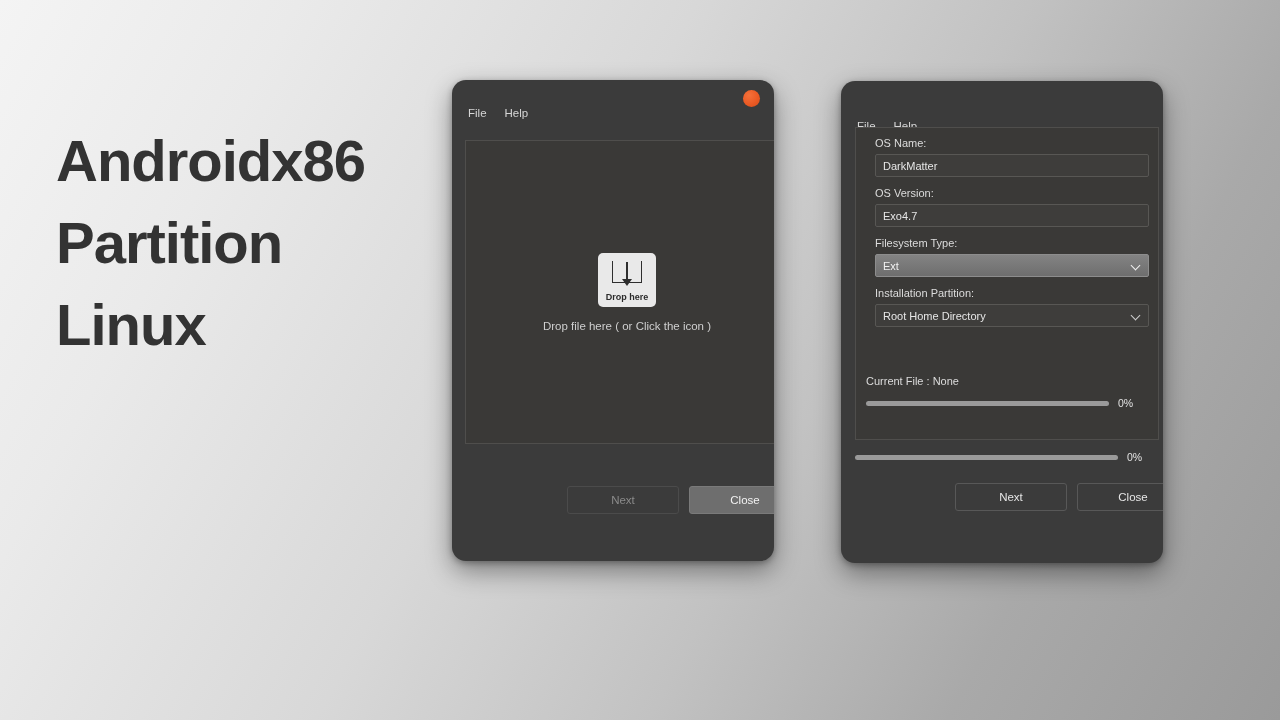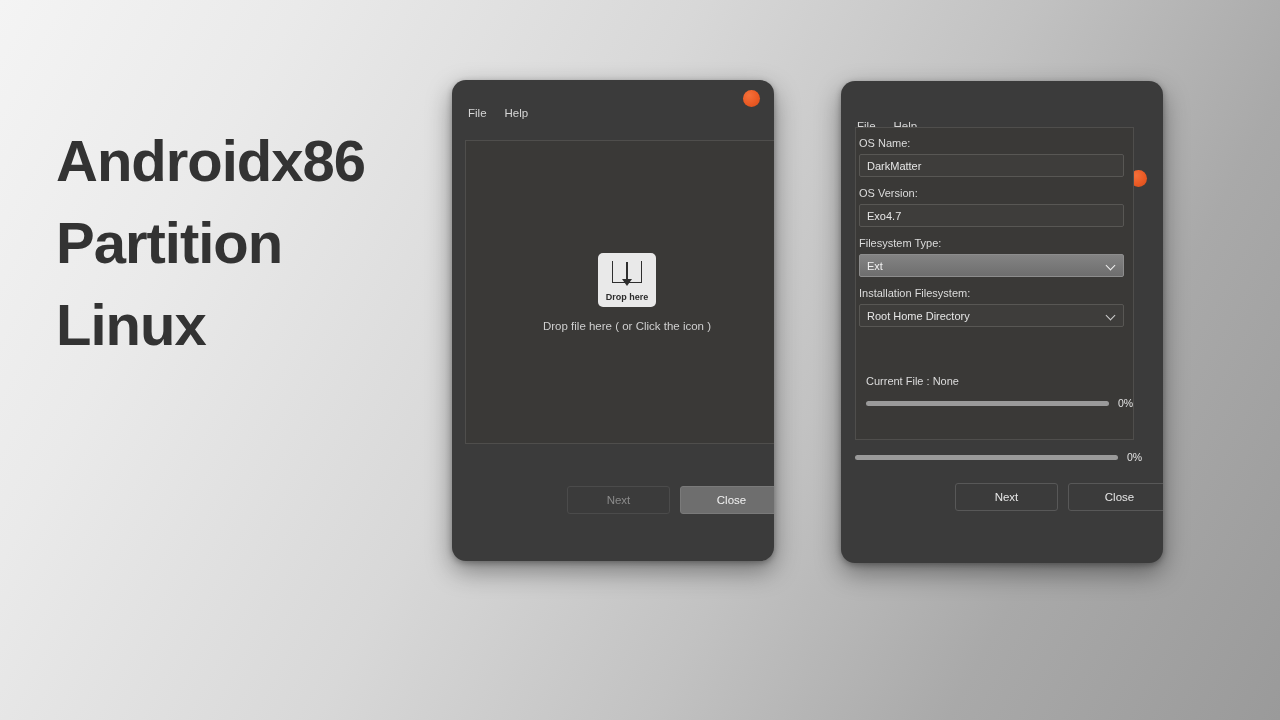--- a/index.html
+++ b/index.html
@@ -173,21 +173,21 @@
     color: #e2e2e2;
     min-width: 22px;
   }
 
   .btn-row {
     position: absolute;
     display: flex;
     gap: 10px;
   }
   .btn {
-    width: 103px;
+    width: 112px;
     height: 28px;
     font-size: 11.5px;
     color: #e6e6e6;
     background: transparent;
     border: 1px solid #585858;
     border-radius: 3px;
     display: flex;
     align-items: center;
     justify-content: center;
     cursor: pointer;
@@ -204,26 +204,26 @@
     border-color: #7a7a7a;
     color: #f2f2f2;
   }
   .bl-left { left: 115px; top: 406px; }
 
   
   .panel {
     position: absolute;
     left: 14px;
     top: 46px;
-    width: 279px;
+    width: 304px;
     height: 313px;
     border: 1px solid #4f4e4c;
     background: #3a3937;
     box-sizing: border-box;
-    padding: 9px 9px 0 3px;
+    padding: 9px 9px 0 19px;
   }
   .field-label {
     font-size: 11px;
     color: #dcdcdc;
     margin-bottom: 5px;
   }
   .text-input {
     width: 100%;
     height: 23px;
     background: #3e3d3b;
@@ -341,21 +341,21 @@
 
     <div class="field-label">OS Version:</div>
     <input class="text-input" type="text" value="Exo4.7" style="">
 
     <div class="field-label">Filesystem Type:</div>
     <div class="select hover">
       <span>Ext</span>
       <span class="chev"></span>
     </div>
 
-    <div class="field-label">Installation Filesystem:</div>
+    <div class="field-label">Installation Partition:</div>
     <div class="select">
       <span>Root Home Directory</span>
       <span class="chev"></span>
     </div>
 
     <div class="current-file">Current File : None</div>
 
     <div class="progress-row pr-inner">
       <div class="progress-track">
         <div class="progress-fill" style="width: 0%;"></div>

